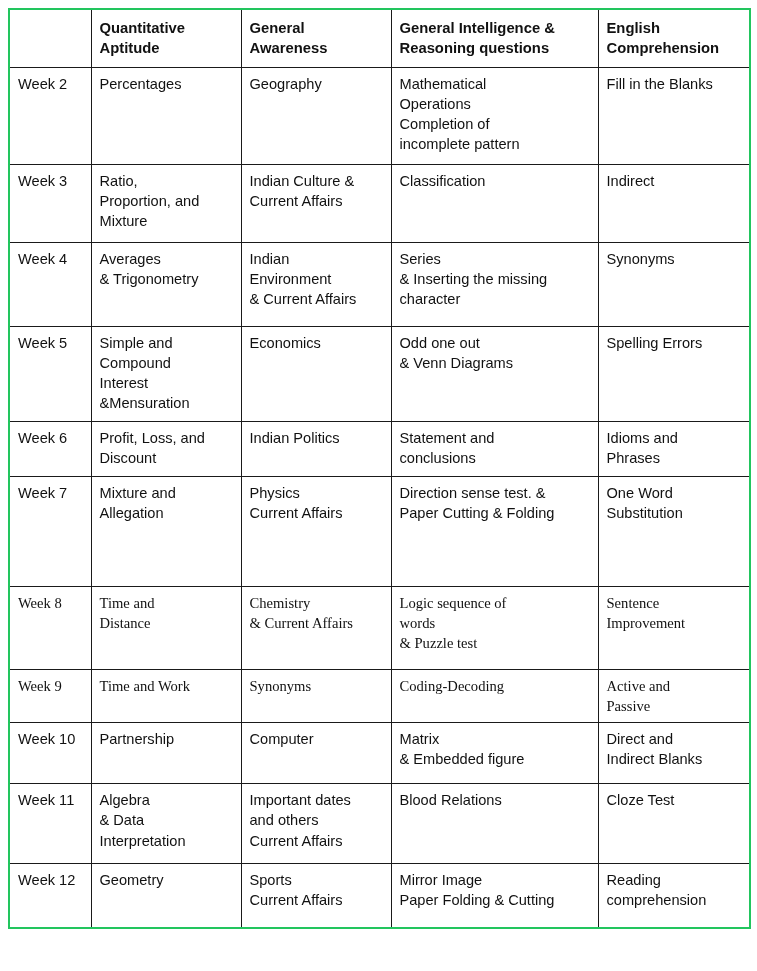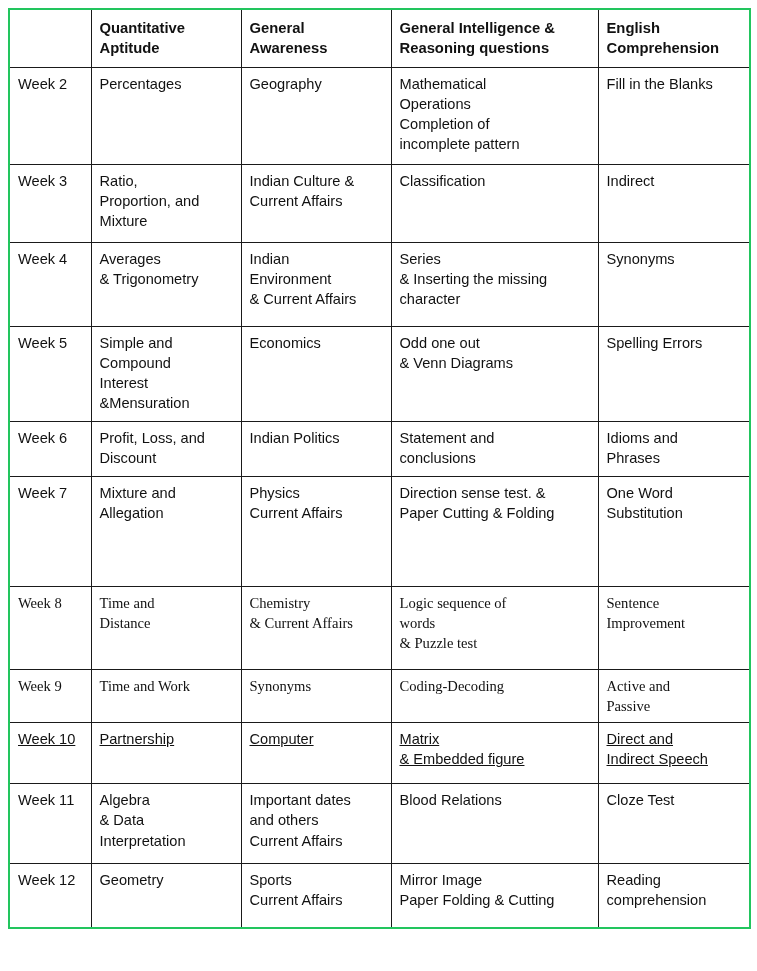--- a/index.html
+++ b/index.html
@@ -249,37 +249,37 @@
             <span class="cell-line">Synonyms</span>
           </td>
           <td>
             <span class="cell-line">Coding-Decoding</span>
           </td>
           <td>
             <span class="cell-line">Active and</span>
             <span class="cell-line">Passive</span>
           </td>
         </tr>
-        <tr style="height: 61px; text-decoration: underline;">
+        <tr style="height: 61px;">
           <td class="week-cell">
             <span class="cell-line">Week 10</span>
           </td>
           <td>
             <span class="cell-line">Partnership</span>
           </td>
           <td>
             <span class="cell-line">Computer</span>
           </td>
           <td>
             <span class="cell-line">Matrix</span>
             <span class="cell-line">&amp; Embedded figure</span>
           </td>
           <td>
             <span class="cell-line">Direct and</span>
-            <span class="cell-line">Indirect Speech</span>
+            <span class="cell-line">Indirect Blanks</span>
           </td>
         </tr>
         <tr style="height: 80px;">
           <td class="week-cell">
             <span class="cell-line">Week 11</span>
           </td>
           <td>
             <span class="cell-line">Algebra</span>
             <span class="cell-line">&amp; Data</span>
             <span class="cell-line">Interpretation</span>

